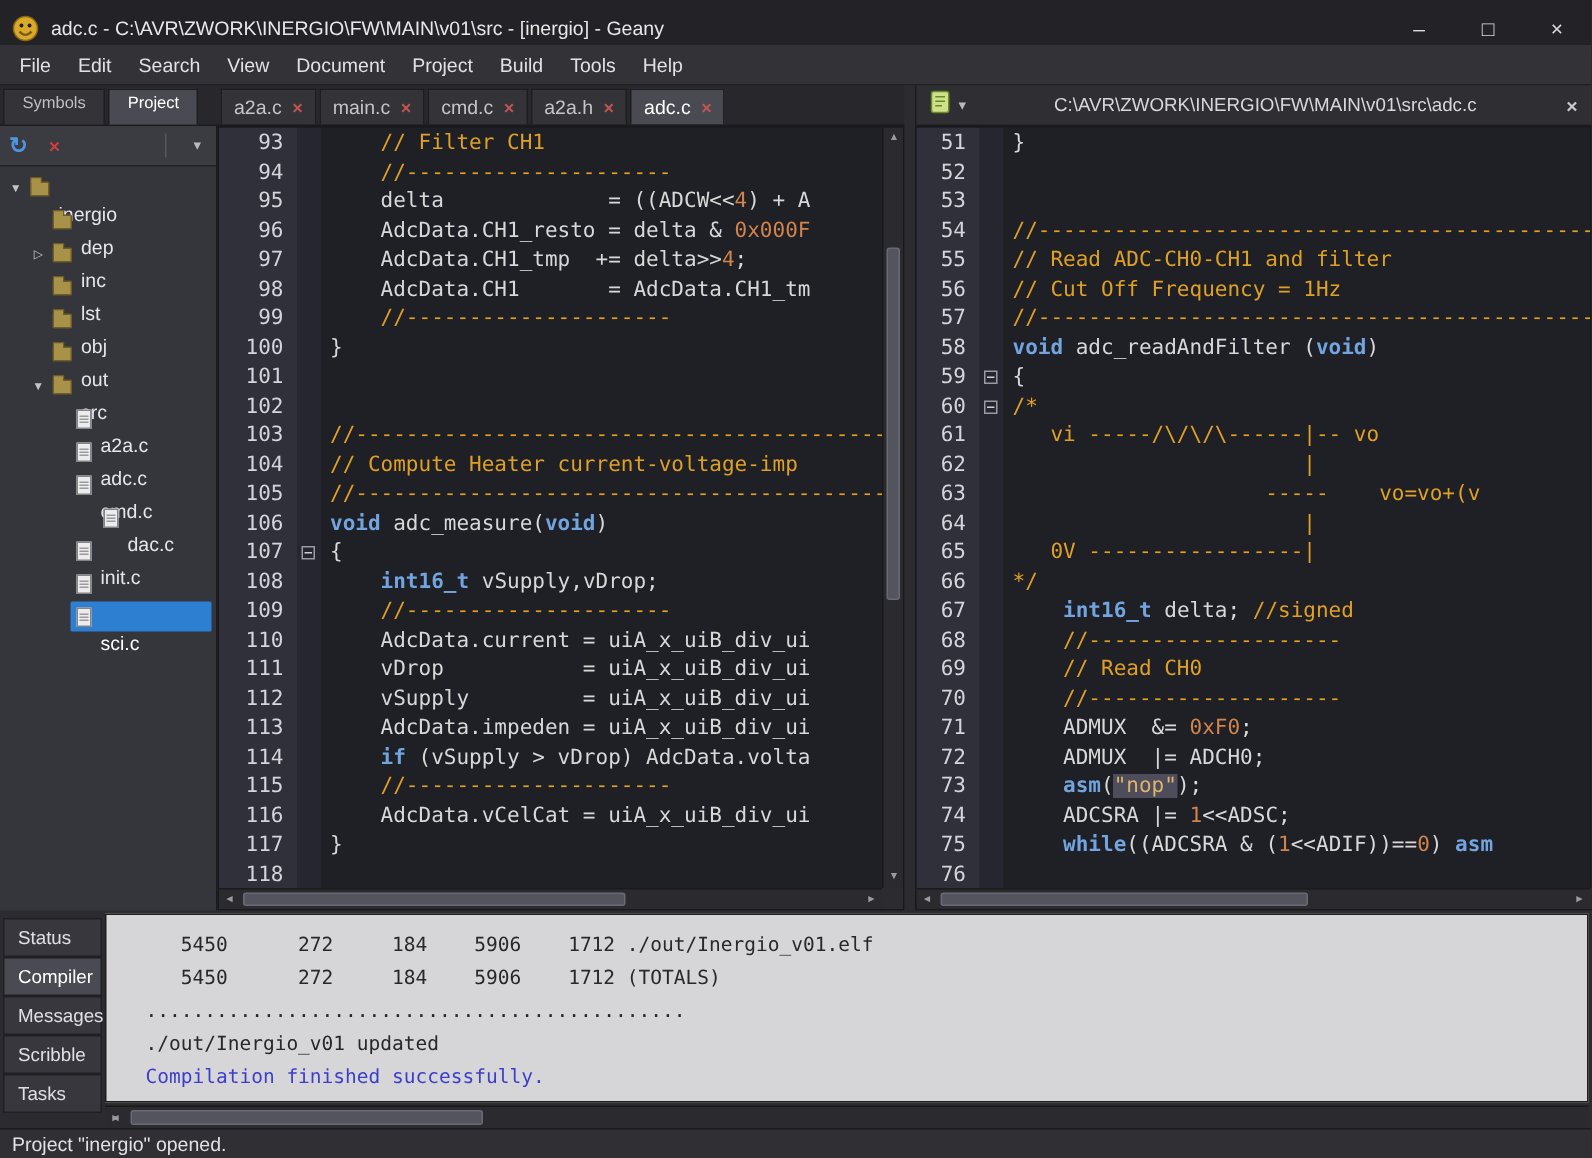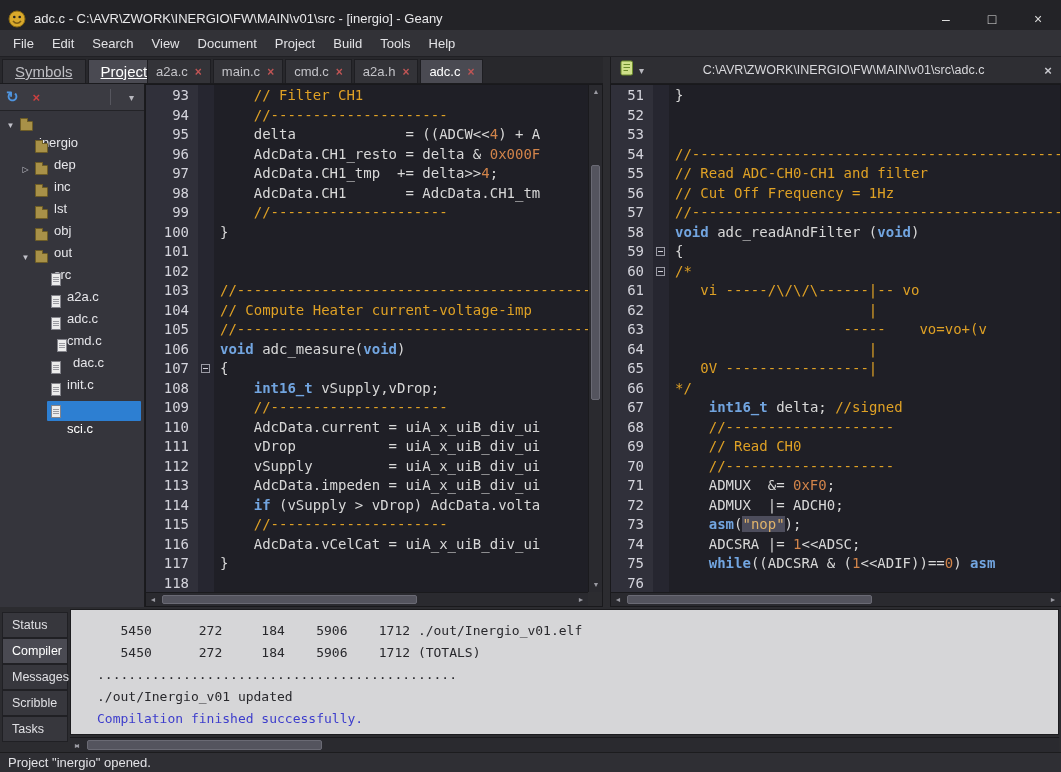--- a/index.html
+++ b/index.html
@@ -12,21 +12,21 @@
   .title-text { font-size:13px; color:#e8e8ea; flex:1; white-space:nowrap; overflow:hidden; }
   .win-btn { width:46px; height:30px; display:flex; align-items:center; justify-content:center; color:#dcdcdc; font-size:14px; }
 
   
   .menubar { position:absolute; left:0; top:30px; width:1061px; height:27px; background:#323237; display:flex; align-items:center; padding-left:4px; border-bottom:1px solid #202024; }
   .menu-item { padding:4px 9px; font-size:13px; color:#e2e2e5; }
 
   
   .tabstrip { position:absolute; left:0; top:57px; width:1061px; height:27px; background:#28282c; display:flex; border-bottom:1px solid #1b1b1e; }
   .sidebar-tabs { width:145px; flex:none; display:flex; align-items:stretch; padding-top:2px; }
-  .stab { padding:3px 12px 0 12px; font-size:15px; color:#bfbfc4; background:#333338; border:1px solid #1e1e22; border-bottom:none; margin-left:2px;text-decoration:underline; }
+  .stab { padding:3px 12px 0 12px; font-size:11px; color:#bfbfc4; background:#333338; border:1px solid #1e1e22; border-bottom:none; margin-left:2px; }
   .stab.active { background:#4a4a52; color:#fff; }
   .editor-tabs { width:458px; flex:none; display:flex; align-items:stretch; padding-top:2px; overflow:hidden; }
   .etab { display:flex; align-items:center; gap:7px; padding:0 8px; font-size:13px; color:#c4c4c9; background:#333338; border:1px solid #1e1e22; border-bottom:none; margin-left:2px; }
   .etab.active { background:#4a4a52; color:#fff; }
   .etab-close { color:#c05555; font-size:12px; font-weight:bold; }
   .top-split { width:7px; flex:none; background:#2c2c30; }
   .right-header { flex:1; display:flex; align-items:center; background:#2e2e33; border-left:1px solid #1b1b1e; }
   .doc-icon { margin:0 4px 0 9px; flex:none; }
   .caret { font-size:10px; color:#b8b8bf; margin-right:8px; }
   .rp-path { flex:1; text-align:center; font-size:12.5px; color:#d8d8dc; white-space:nowrap; overflow:hidden; }
@@ -250,21 +250,21 @@
           <span class="tlabel">adc.c</span>
         </span>
       </div>
       <div class="trow" style="padding-left: 34px;">
         <span class="texp"></span>
         <span class="tcore">
           <span class="ficon-file"></span>
           <span class="tlabel">cmd.c</span>
         </span>
       </div>
-      <div class="trow" style="padding-left: 40px;">
+      <div class="trow" style="padding-left: 52px;">
         <span class="texp"></span>
         <span class="tcore">
           <span class="ficon-file"></span>
           <span class="tlabel">dac.c</span>
         </span>
       </div>
       <div class="trow" style="padding-left: 34px;">
         <span class="texp"></span>
         <span class="tcore">
           <span class="ficon-file"></span>

